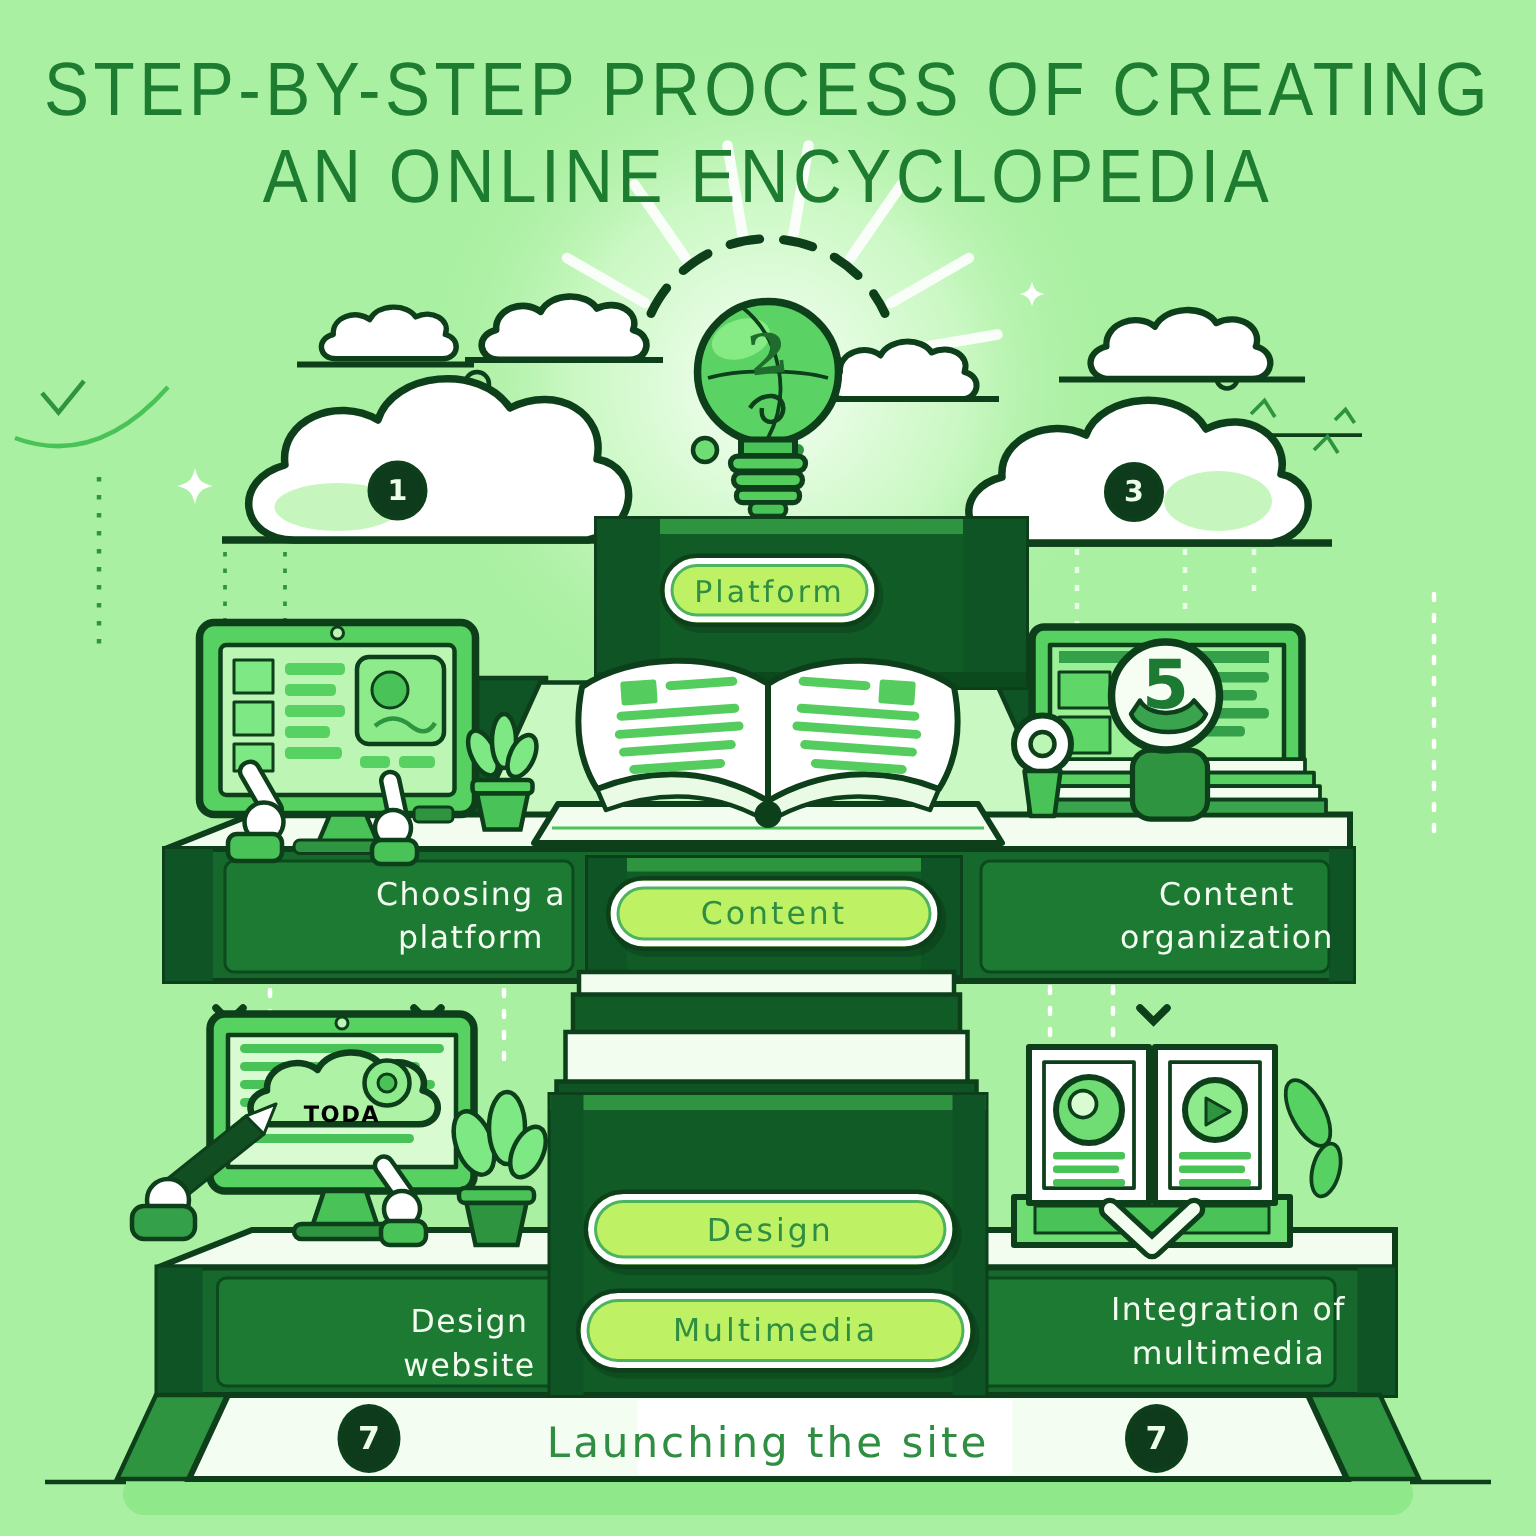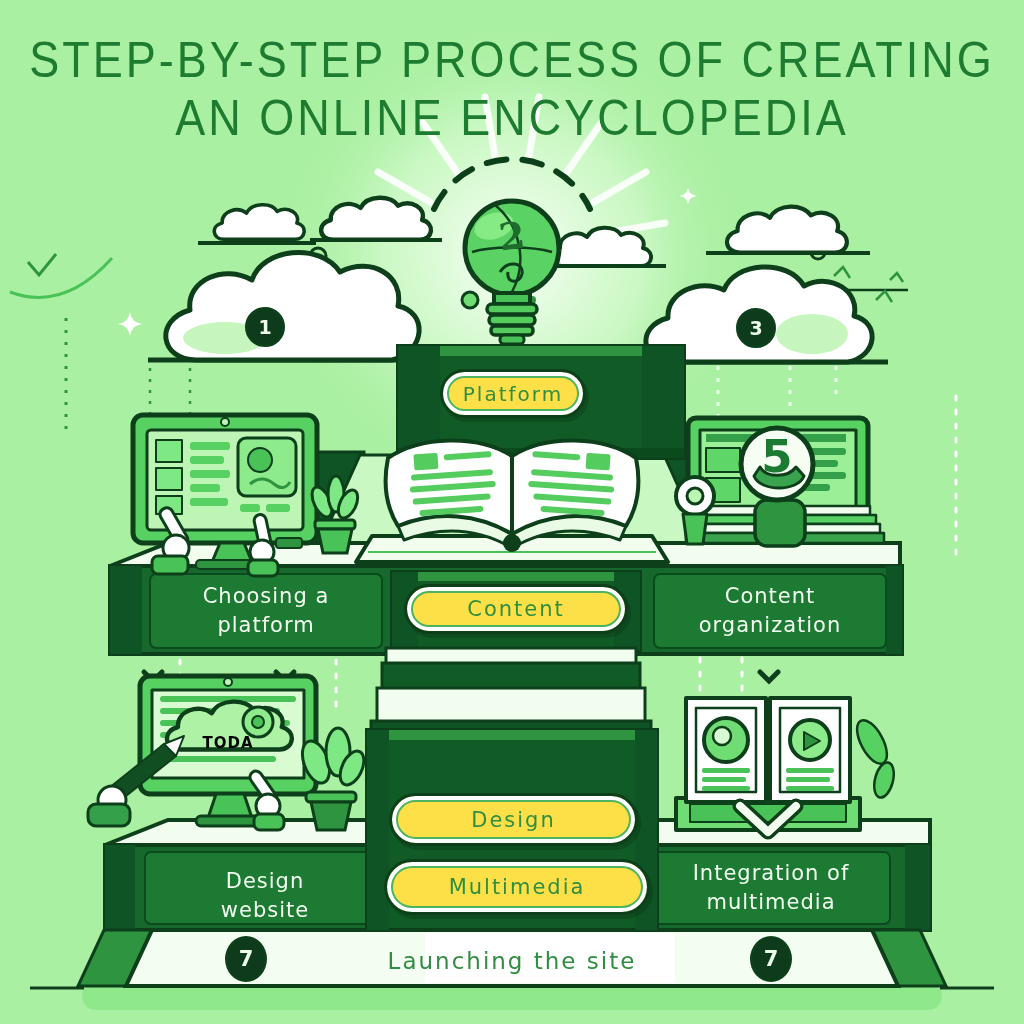--- a/index.html
+++ b/index.html
@@ -8,30 +8,30 @@
     --title-text:#1e7c31; --pill-text:#2f8e41; --caption-text:#f2fdf0; --badge-bg:#0e3b1b;
   }
   html,body{margin:0;padding:0;background:var(--background);}
   .canvas{position:relative;width:1024px;height:1024px;overflow:hidden;background:var(--background);
           font-family:"DejaVu Sans",sans-serif;}
   .canvas svg{position:absolute;left:0;top:0;}
   .title-line{position:absolute;left:0;width:100%;text-align:center;color:var(--title-text);
     font-family:"Liberation Sans",sans-serif;font-weight:400;letter-spacing:3px;transform:scaleY(1.12);}
   #title1{top:34px;font-size:45px;}
   #title2{top:92px;font-size:45px;}
-  .pill{position:absolute;background:#fde047;border:3px solid var(--outline);border-radius:30px;
+  .pill{position:absolute;background:#bef264;border:3px solid var(--outline);border-radius:30px;
     box-shadow:inset 0 0 0 4px #fff,inset 0 0 0 6px #4db35e,3px 4px 0 rgba(10,50,20,.35);
     display:flex;align-items:center;justify-content:center;color:var(--pill-text);
     letter-spacing:2px;font-size:21px;}
   #pill-platform{left:440px;top:369px;width:140px;height:43px;font-size:20px;}
   #pill-content{left:404px;top:584px;width:218px;height:44px;}
   #pill-design{left:389px;top:757px;width:243px;height:47px;margin-top:36px;}
   #pill-multimedia{left:384px;top:859px;width:260px;height:50px;}
   .cap{position:absolute;display:flex;align-items:center;justify-content:center;text-align:center;
-    color:var(--caption-text);font-size:21px;letter-spacing:1px;line-height:1.38;}
+    color:var(--caption-text);font-size:21px;letter-spacing:1px;line-height:1.38;margin-left:48px;}
   #cap-choosing{left:150px;top:574px;width:232px;height:74px;}
   #cap-choosing span{max-width:165px;}
   #cap-contentorg{left:654px;top:574px;width:232px;height:74px;justify-content:center;}
   #cap-contentorg span{max-width:185px;}
   #cap-designweb{left:145px;top:852px;width:240px;height:88px;}
   #cap-designweb span{max-width:115px;}
   #cap-integration{left:652px;top:852px;width:238px;height:72px;}
   #cap-integration span{max-width:205px;}
   .badge{position:absolute;display:flex;align-items:center;justify-content:center;
     background:var(--badge-bg);color:#ecfdea;border:3px solid var(--outline);border-radius:50%;
@@ -40,21 +40,21 @@
   #badge-3{left:736px;top:308px;width:34px;height:34px;font-size:19px;}
   #badge-7l{left:225px;top:936px;width:36px;height:40px;font-size:21px;}
   #badge-7r{left:750px;top:936px;width:36px;height:40px;font-size:21px;}
   #bulb-num{position:absolute;left:482px;top:214px;width:60px;text-align:center;font-size:37px;
     font-weight:bold;color:#1f6d2d;transform:rotate(-7deg);font-family:"DejaVu Serif",serif;}
   #monitor-badge-num{position:absolute;left:747px;top:430px;width:60px;text-align:center;
     font-size:45px;font-weight:bold;color:#1c7a33;}
   #screen-cloud-label{position:absolute;left:176px;top:734px;width:104px;text-align:center;
     font-size:15px;font-weight:bold;letter-spacing:1px;color:#000000;}
   #launch-label{position:absolute;left:310px;top:938px;width:404px;height:46px;display:flex;
-    align-items:center;justify-content:center;font-size:23px;letter-spacing:2px;color:var(--pill-text);}
+    align-items:center;justify-content:center;font-size:28px;letter-spacing:2px;color:var(--pill-text);}
 </style>
 </head>
 <body>
 
 <div class="canvas">
 
 <svg viewBox="0 0 1024 1024" width="1024" height="1024">
   <defs>
     <radialGradient id="glow" cx="50%" cy="50%" r="50%">
       <stop offset="0%" stop-color="#ffffff" stop-opacity="0.95"></stop>

